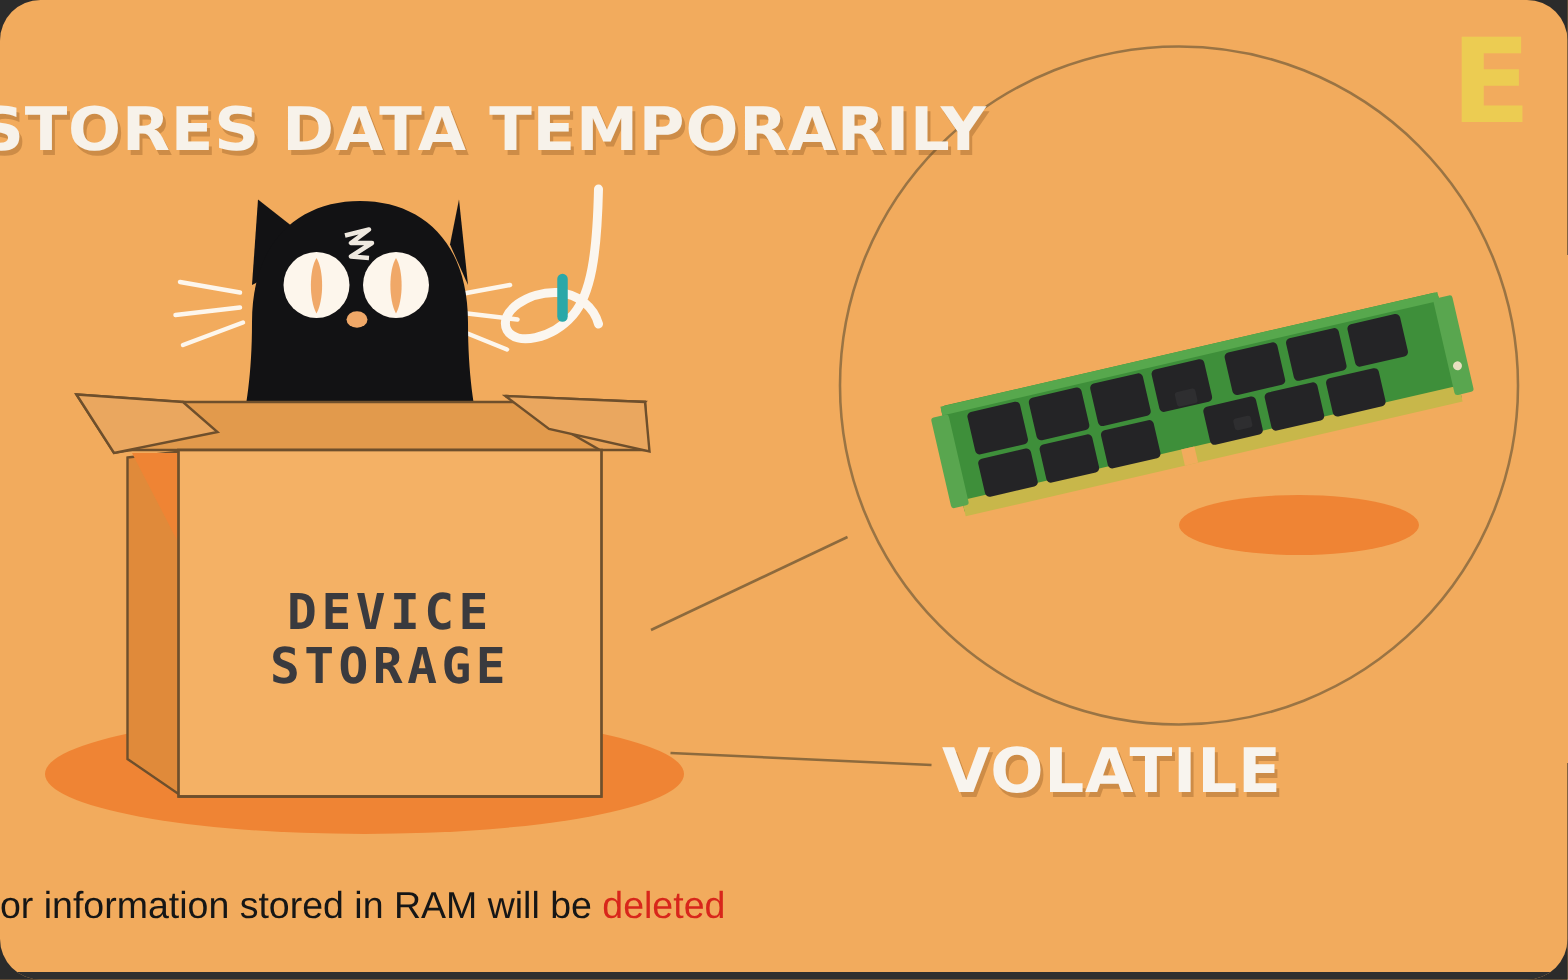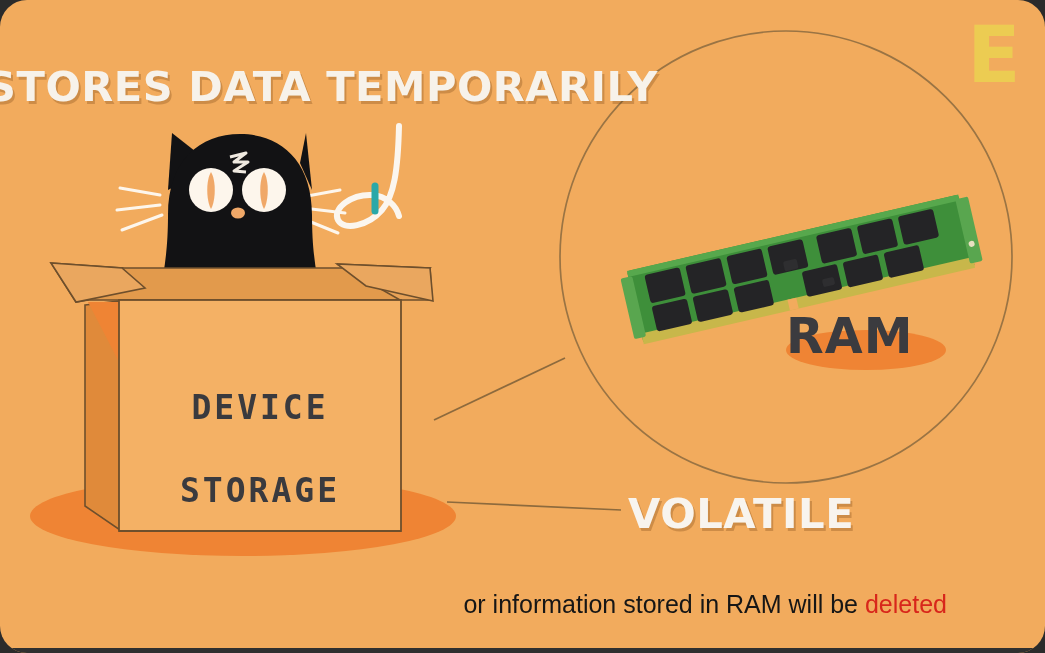--- a/index.html
+++ b/index.html
@@ -68,28 +68,28 @@
     left: 110px;
     width: 300px;
     text-align: center;
     font-family: "DejaVu Sans Mono", monospace;
     font-weight: 700;
     font-size: 33px;
     letter-spacing: 3px;
     color: #3a3a3e;
   }
   .boxtext.l1 { top: 388px; }
-  .boxtext.l2 { top: 424px; margin-top: 47px; }
+  .boxtext.l2 { top: 424px; }
 
   .caption {
     position: absolute;
     left: 0;
     top: 590px;
     width: 947px;
-    text-align: right;
+    text-align: left;
     font-family: "Liberation Sans", sans-serif;
     font-size: 25px;
     color: #161616;
     white-space: nowrap;
   }
   .caption .hl { color: #d8261b; }
 
   .bottombar {
     position: absolute;
     left: 0;
@@ -226,21 +226,20 @@
       <line x1="375" y1="186" x2="375" y2="211" stroke="#2aa8a8" stroke-width="7"></line>
     </g>
 
   </svg>
 
   <div class="headline">STORES DATA TEMPORARILY</div>
 
   <div class="boxtext l1">DEVICE</div>
   <div class="boxtext l2">STORAGE</div>
 
-  <div class="ramlabel">RAM</div>
   <div class="volatile">VOLATILE</div>
 
   <div class="caption">
     <span>or information stored in RAM will be </span><span class="hl">deleted</span>
   </div>
 
   <div class="watermark">E</div>
 
   <div class="bottombar"></div>
 

